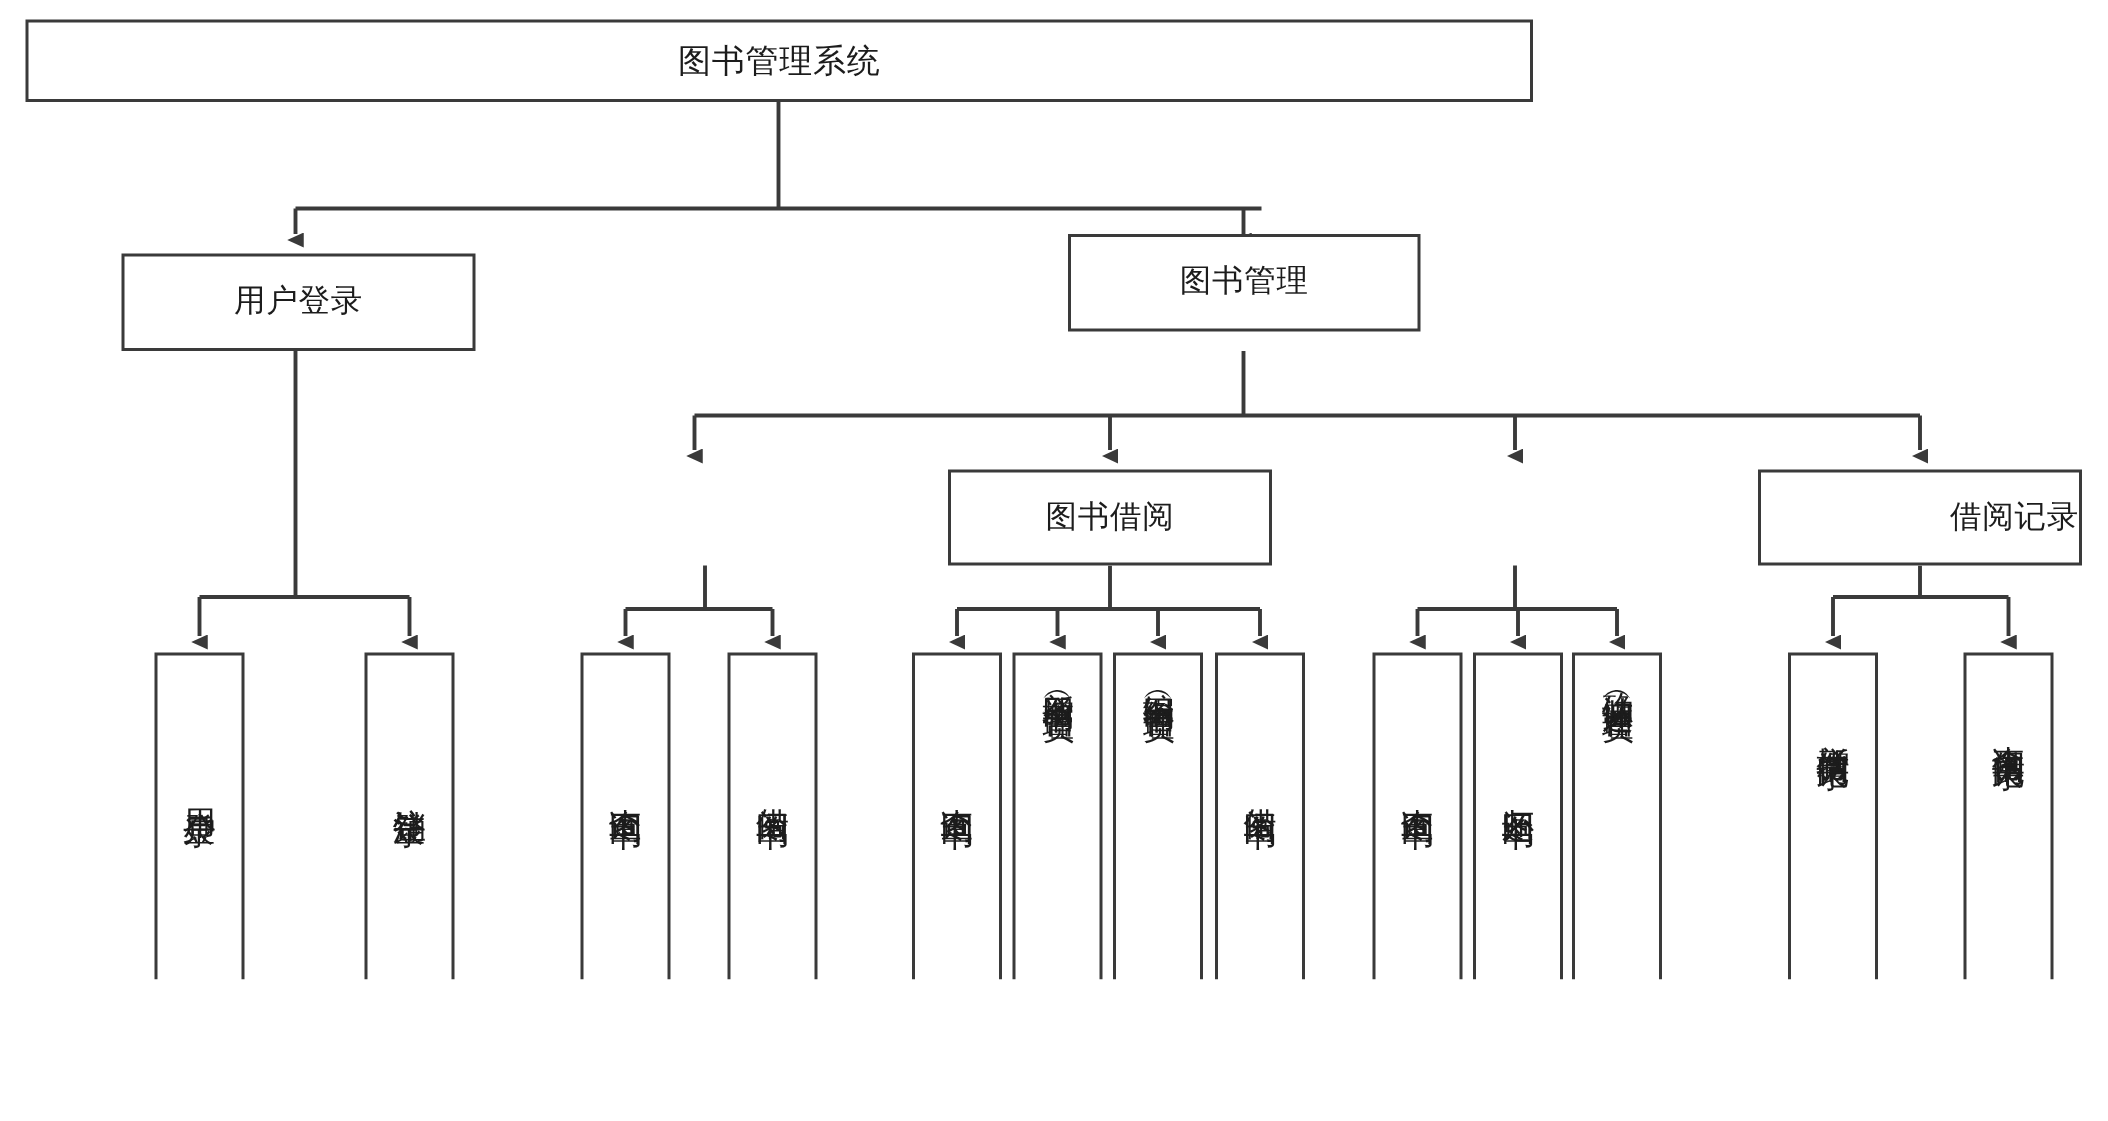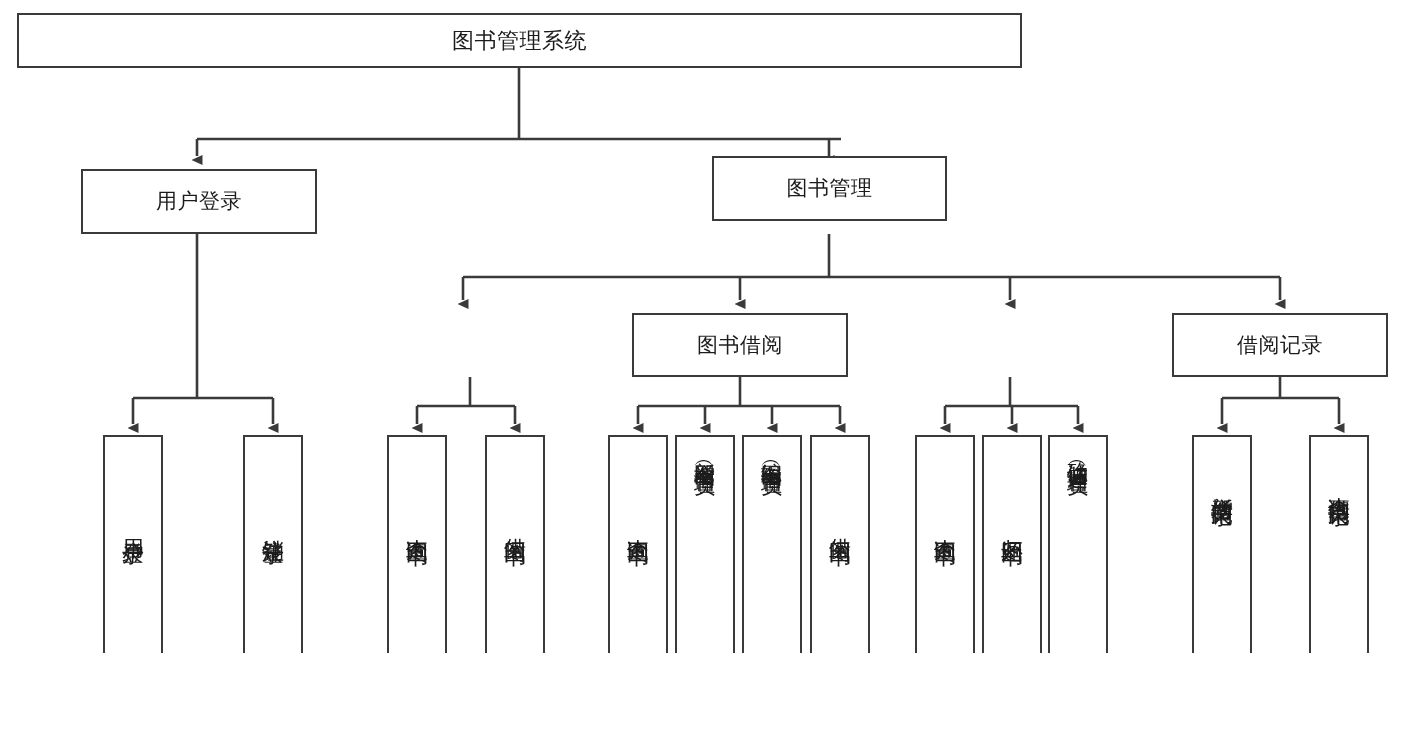--- a/index.html
+++ b/index.html
@@ -134,21 +134,21 @@
   <div class="node horiz" style="left:81px; top:169px; width:236px; height:65px;">
     <span class="lbl">用户登录</span>
   </div>
   <div class="node horiz" style="left:712px; top:156px; width:235px; height:65px;align-items:center;">
     <span class="lbl">图书管理</span>
   </div>
 
   <div class="node horiz" style="left:632px; top:313px; width:216px; height:64px;">
     <span class="lbl">图书借阅</span>
   </div>
-  <div class="node horiz" style="left:1172px; top:313px; width:216px; height:64px;">
+  <div class="node horiz" style="left:1172px; top:313px; width:216px; height:64px;justify-content:flex-end;">
     <span class="lbl">借阅记录</span>
   </div>
 
   <div class="node vert" style="left:103px; top:435px; width:60px; height:300px; padding-top:84px;">
     <span class="lbl">用户登录</span>
   </div>
   <div class="node vert" style="left:243px; top:435px; width:60px; height:300px; padding-top:84px;">
     <span class="lbl">注销登录</span>
   </div>
 

